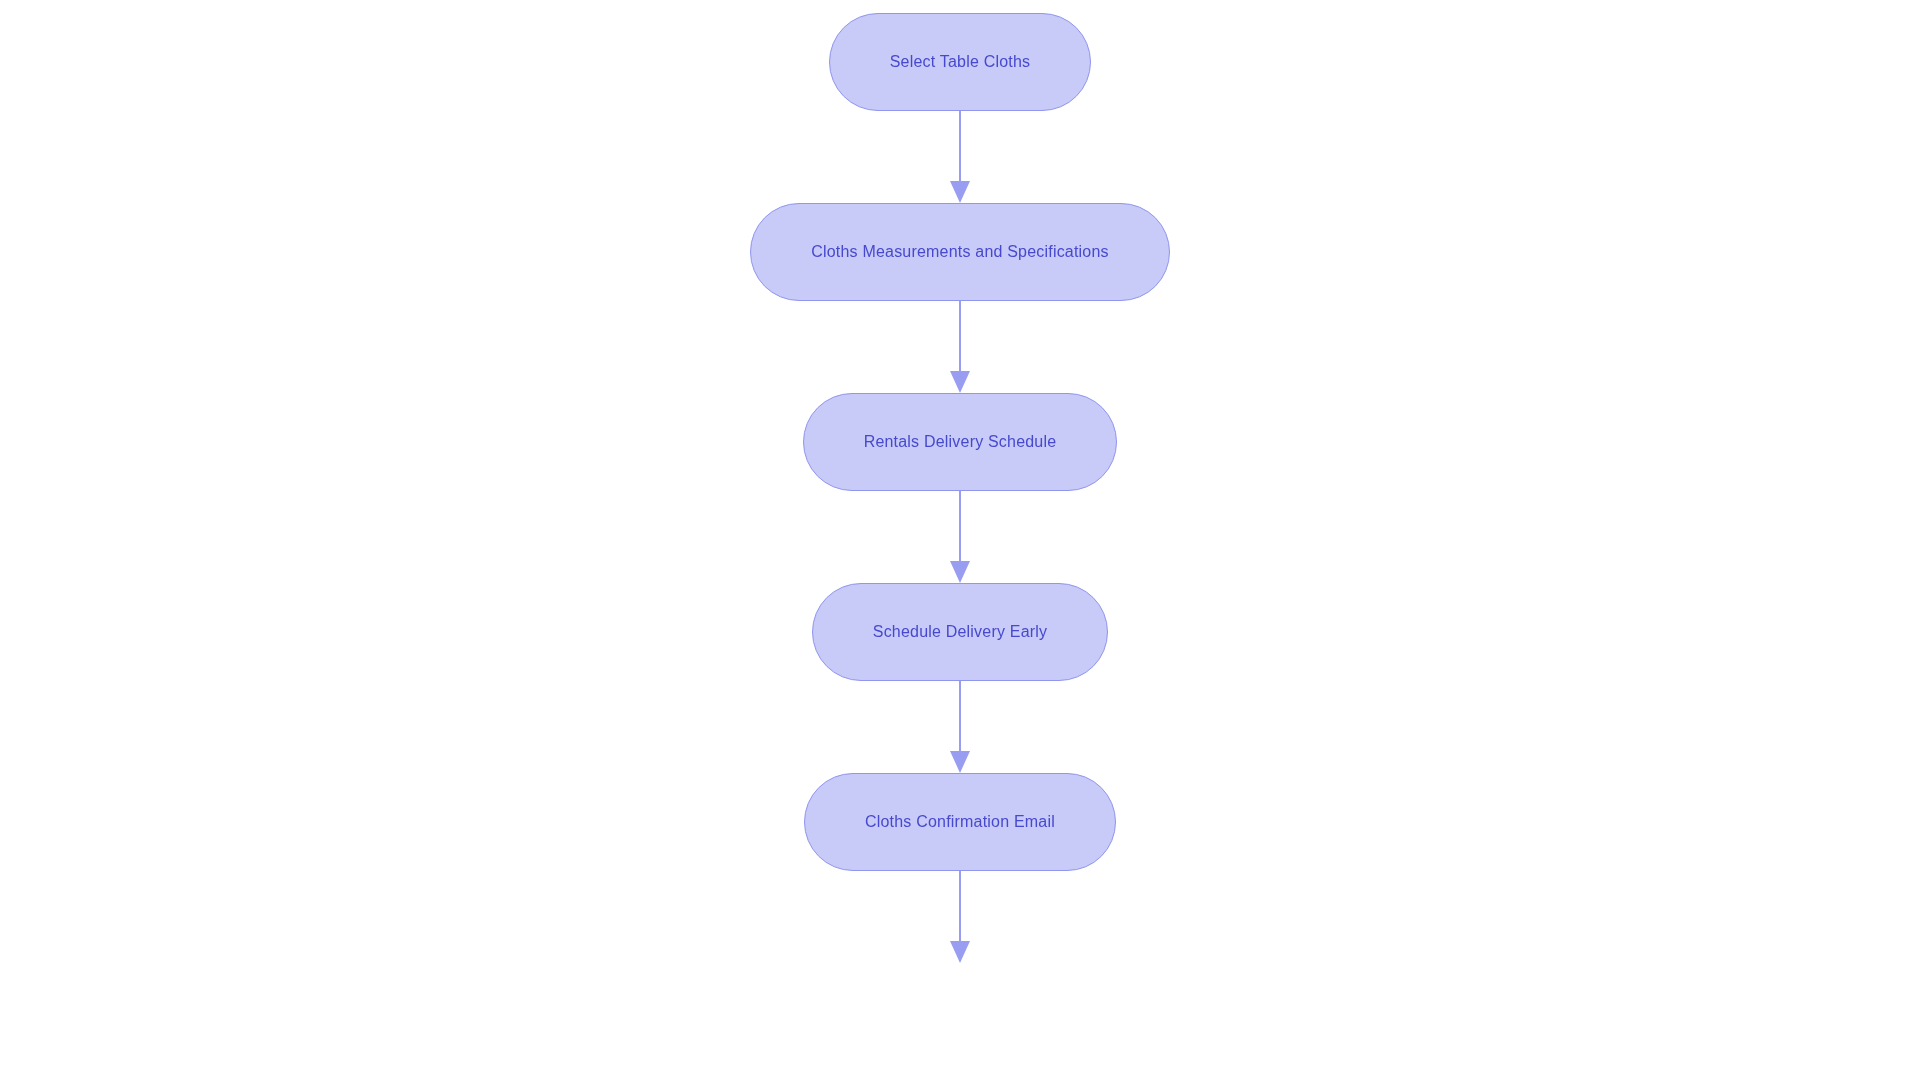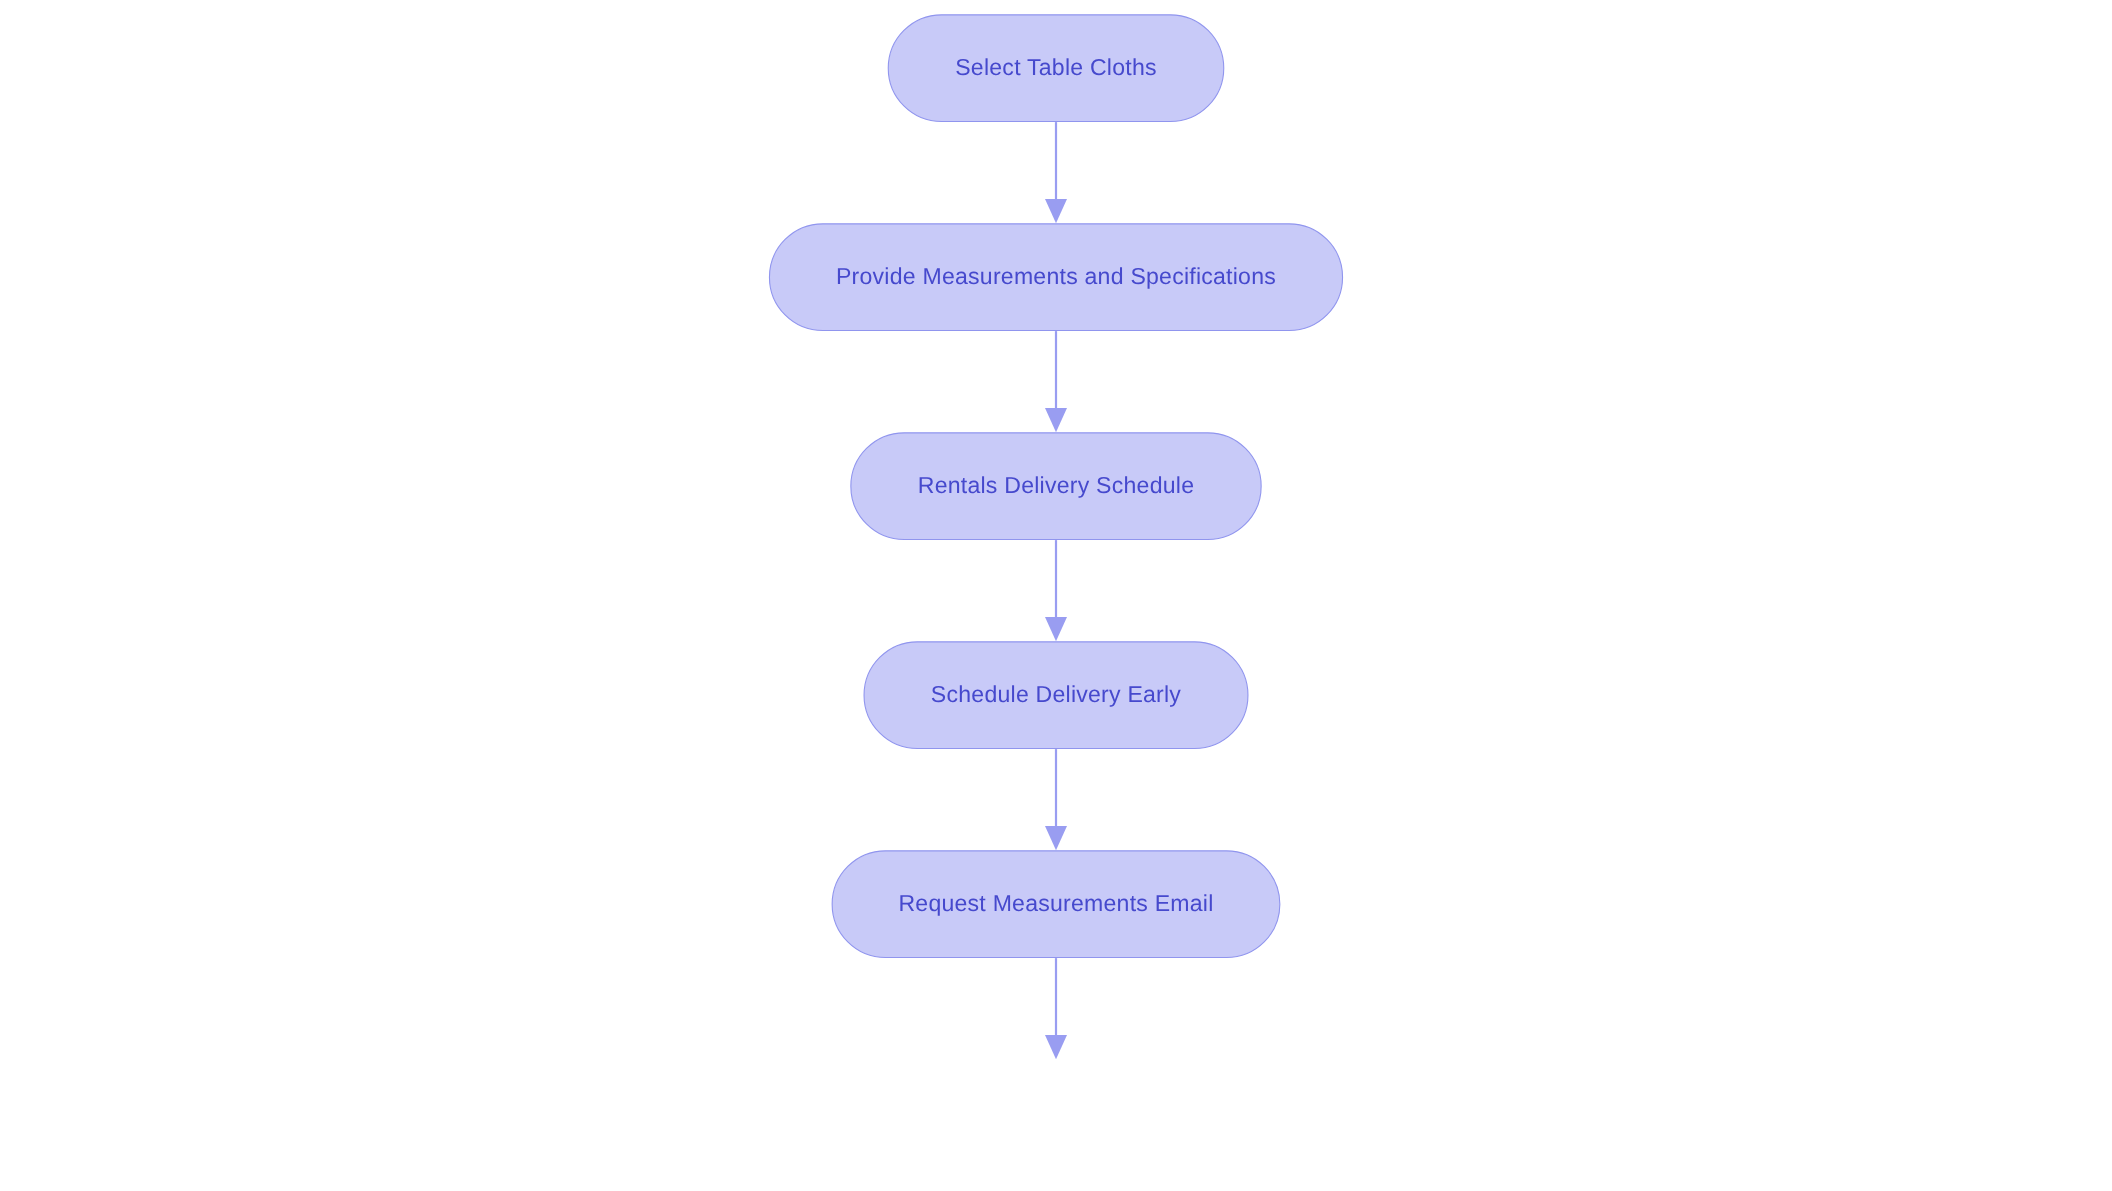--- a/index.html
+++ b/index.html
@@ -31,21 +31,21 @@
     border-radius: 50px;
     background: var(--node-fill);
     border: 1.5px solid var(--node-border);
     display: flex;
     align-items: center;
     justify-content: center;
     flex: 0 0 auto;
   }
   .node-label {
     color: var(--node-text);
-    font-size: 21px;
+    font-size: 16px;
     font-weight: 500;
     letter-spacing: 0.2px;
     white-space: nowrap;
     text-align: right;
   }
   .arrow {
     height: 92px;
     display: flex;
     flex-direction: column;
     align-items: center;
@@ -73,21 +73,21 @@
   <div class="node">
     <span class="node-label">Select Table Cloths</span>
   </div>
 
   <div class="arrow">
     <div class="arrow-line"></div>
     <div class="arrow-head"></div>
   </div>
 
   <div class="node">
-    <span class="node-label">Provide Measurements and Specifications</span>
+    <span class="node-label">Cloths Measurements and Specifications</span>
   </div>
 
   <div class="arrow">
     <div class="arrow-line"></div>
     <div class="arrow-head"></div>
   </div>
 
   <div class="node">
     <span class="node-label">Rentals Delivery Schedule</span>
   </div>
@@ -100,21 +100,21 @@
   <div class="node">
     <span class="node-label">Schedule Delivery Early</span>
   </div>
 
   <div class="arrow">
     <div class="arrow-line"></div>
     <div class="arrow-head"></div>
   </div>
 
   <div class="node">
-    <span class="node-label">Request Measurements Email</span>
+    <span class="node-label">Cloths Confirmation Email</span>
   </div>
 
   <div class="arrow">
     <div class="arrow-line"></div>
     <div class="arrow-head"></div>
   </div>
 
 
 </div>
 

